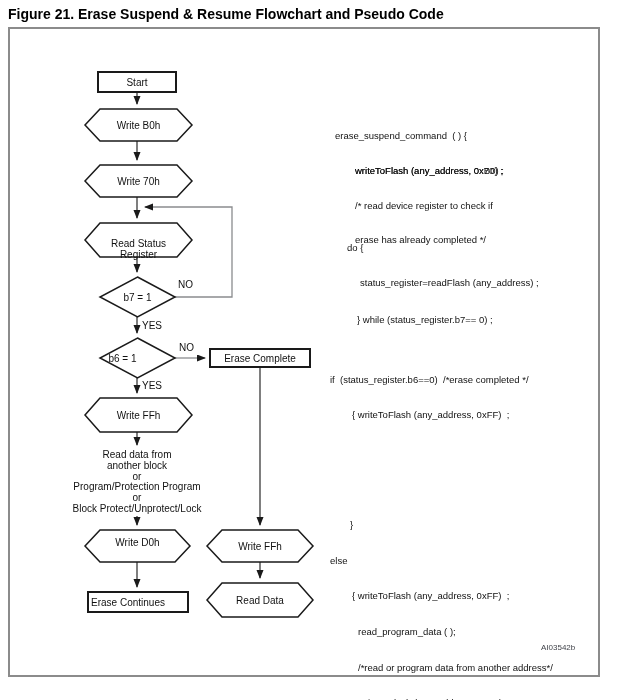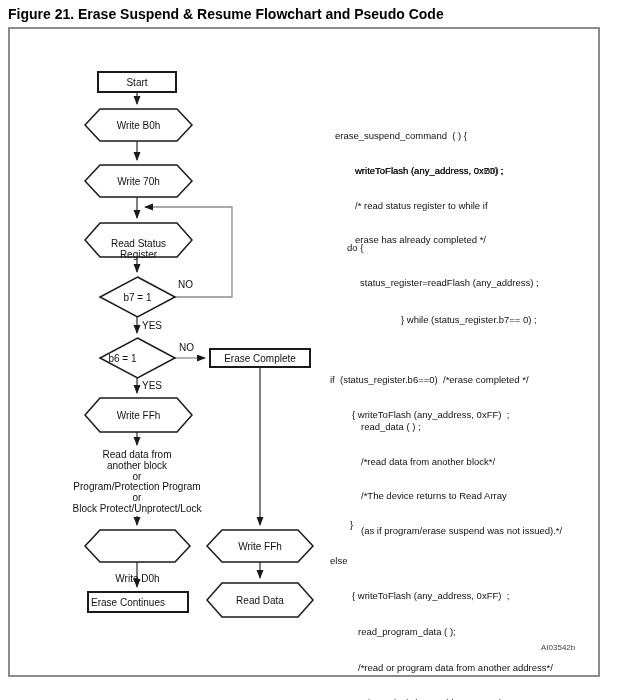--- a/index.html
+++ b/index.html
@@ -68,21 +68,21 @@
   .code {
     position: absolute;
     font-size: 9.5px;
     line-height: 11.5px;
     color: #111111;
     white-space: pre;
   }
   .code.b1 { left: 335px; top: 107px; }
   .code.b2 { left: 355px; top: 142px; }
   .code.b3 { left: 347px; top: 219px; }
-  .code.b4 { left: 357px; top: 291px; margin-left: 44px; }
+  .code.b4 { left: 357px; top: 291px; }
   .code.b5 { left: 330px; top: 351px; }
   .code.b6 { left: 361px; top: 398px; }
   .code.b7 { left: 330px; top: 495px; line-height: 11.9px; }
   .ind13 { padding-left: 13px; }
   .ind20 { padding-left: 20px; }
   .ind22 { padding-left: 22px; }
   .ind28 { padding-left: 28px; }
   .ovl { text-decoration: overline; }
   .watermark {
     position: absolute;
@@ -146,21 +146,21 @@
   <div class="lbl" style="left:85px; top:109px; width:107px; height:32px;">Write B0h</div>
   <div class="lbl" style="left:85px; top:165px; width:107px; height:32px;">Write 70h</div>
   <div class="lbl" style="left:85px; top:223px; width:107px; height:52px;">
     <span>Read Status</span>
     <span>Register</span>
   </div>
   <div class="lbl" style="left:100px; top:277px; width:75px; height:40px;">b7 = 1</div>
   <div class="lbl" style="left:85px; top:338px; width:75px; height:40px;">b6 = 1</div>
   <div class="lbl" style="left:210px; top:349px; width:100px; height:18px;">Erase Complete</div>
   <div class="lbl" style="left:85px; top:398px; width:107px; height:34px;">Write FFh</div>
-  <div class="lbl" style="left:85px; top:562px; width:105px; height:32px;">Write D0h</div>
+  <div class="lbl" style="left:85px; top:526px; width:105px; height:32px;">Write D0h</div>
   <div class="lbl" style="left:88px; top:592px; width:80px; height:20px;">Erase Continues</div>
   <div class="lbl" style="left:207px; top:530px; width:106px; height:32px;">Write FFh</div>
   <div class="lbl" style="left:207px; top:583px; width:106px; height:34px;">Read Data</div>
 
   <div class="branch-lbl" style="left:178px; top:279px;">NO</div>
   <div class="branch-lbl" style="left:142px; top:320px;">YES</div>
   <div class="branch-lbl" style="left:179px; top:342px;">NO</div>
   <div class="branch-lbl" style="left:142px; top:380px;">YES</div>
 
   <div class="note">
@@ -172,44 +172,38 @@
     <div>Block Protect/Unprotect/Lock</div>
   </div>
 
   <div class="code b1">
     <div>erase_suspend_command  ( ) {</div>
     <div class="ind20">writeToFlash (any_address, 0xB0) ;</div>
   </div>
 
   <div class="code b2">
     <div>writeToFlash (any_address, 0x70) ;</div>
-    <div>/* read status register to while if</div>
+    <div>/* read device register to check if</div>
     <div>erase has already completed */</div>
   </div>
 
   <div class="code b3">
     <div>do {</div>
     <div class="ind13">status_register=readFlash (any_address) ;</div>
   </div>
 
   <div class="code b4">
     <div>} while (status_register.b7== 0) ;</div>
   </div>
 
   <div class="code b5">
     <div>if  (status_register.b6==0)  /*erase completed */</div>
     <div class="ind22">{ writeToFlash (any_address, 0xFF)  ;</div>
   </div>
 
-  <div class="code b6">
-    <div>read_data ( ) ;</div>
-    <div>/*read data from another block*/</div>
-    <div>/*The device returns to Read Array</div>
-    <div>(as if program/erase suspend was not issued).*/</div>
-  </div>
 
   <div class="code b7">
     <div class="ind20">}</div>
     <div>else</div>
     <div class="ind22">{ writeToFlash (any_address, 0xFF)  ;</div>
     <div class="ind28">read_program_data ( );</div>
     <div class="ind28">/*read or program data from another address*/</div>
     <div class="ind28">writeToFlash (any_address, 0xD0) ;</div>
     
     

